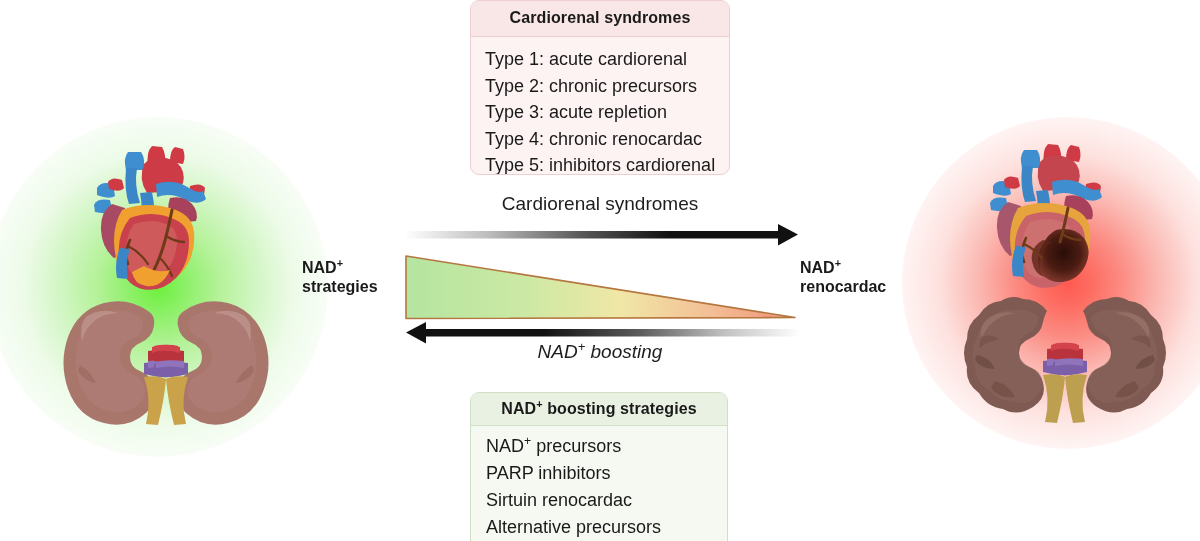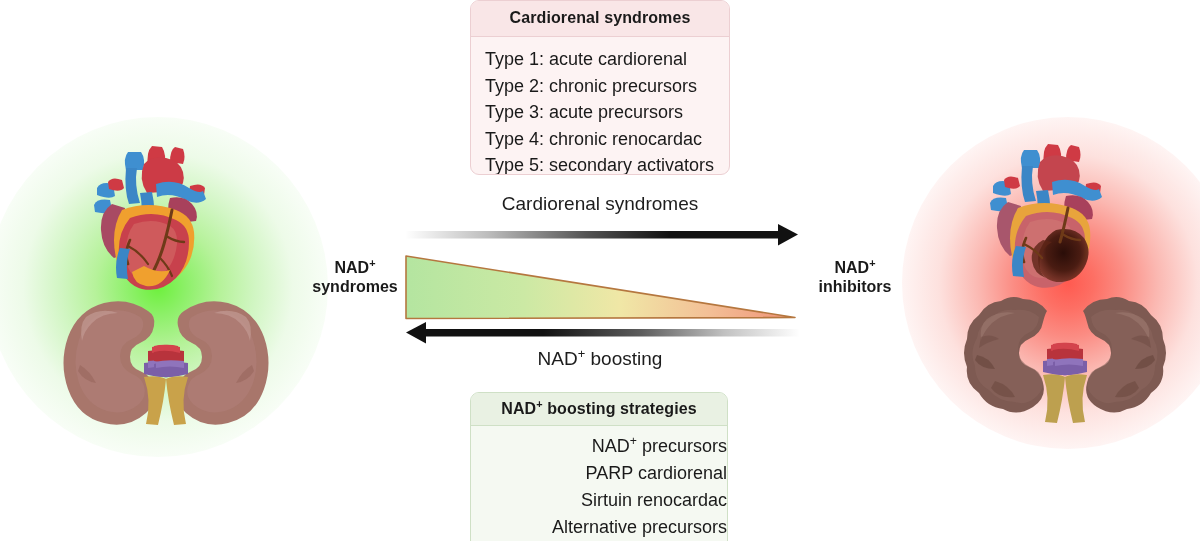--- a/index.html
+++ b/index.html
@@ -49,35 +49,35 @@
 
   .box-green{
     left:470px;top:392px;width:258px;height:172px;
     border:1.5px solid #cfe0c6;background:#f5f9f2;
   }
   .box-green .box-head{
     background:#e9f1e3;border-bottom:1.5px solid #cfe0c6;
     height:33px;line-height:32px;
   }
   .box-green .box-body{padding:11px 0 0 15px;}
-  .box-green .box-body .row{margin-bottom:9px;text-align:right;}
+  .box-green .box-body .row{margin-bottom:9px;}
 
   sup{font-size:.68em;vertical-align:super;line-height:0;}
 
   
   .axis-label{
     position:absolute;font-size:19px;color:#1d1d1d;
     text-align:center;width:420px;left:390px;white-space:nowrap;
   }
   .axis-label.top{top:193px;}
-  .axis-label.bottom{top:348px;}
+  .axis-label.bottom{top:341px;font-style:italic;}
 
   .side-label{
     position:absolute;font-weight:bold;font-size:16px;line-height:19px;
-    text-align:center;white-space:nowrap;
+    text-align:left;white-space:nowrap;
   }
   .side-label.left{left:302px;top:258px;width:106px;}
   .side-label.right{left:800px;top:258px;width:110px;}
 
   .arrow-wrap{position:absolute;left:380px;top:215px;width:440px;height:130px;}
 
   
   .organs{position:absolute;}
   .organs svg{display:block;}
 </style>
@@ -269,49 +269,49 @@
       <path d="M46 107 L26 117.6 L46 128.5 Z" fill="#111111"></path>
     </svg>
   </div>
 
   <div class="axis-label bottom">
     <span>NAD</span><sup>+</sup><span> boosting</span>
   </div>
 
   <div class="side-label left">
     <span>NAD</span><sup>+</sup><br>
-    <span>syndromes</span>
+    <span>strategies</span>
   </div>
 
   <div class="side-label right">
     <span>NAD</span><sup>+</sup><br>
-    <span>inhibitors</span>
+    <span>renocardac</span>
   </div>
 
   <div class="box box-red">
     <div class="box-head">Cardiorenal syndromes</div>
     <div class="box-body">
       <div class="row">Type 1: acute cardiorenal</div>
       <div class="row">Type 2: chronic precursors</div>
-      <div class="row">Type 3: acute precursors</div>
+      <div class="row">Type 3: acute repletion</div>
       <div class="row">Type 4: chronic renocardac</div>
-      <div class="row">Type 5: secondary activators</div>
+      <div class="row">Type 5: inhibitors cardiorenal</div>
     </div>
   </div>
 
   <div class="box box-green">
     <div class="box-head">
       <span>NAD</span><sup>+</sup><span> boosting strategies</span>
     </div>
     <div class="box-body">
       <div class="row">
         <span>NAD</span><sup>+</sup><span> precursors</span>
       </div>
       <div class="row">
-        <span>PARP cardiorenal</span>
+        <span>PARP inhibitors</span>
       </div>
       <div class="row">
         <span>Sirtuin renocardac</span>
       </div>
       <div class="row">
         <span>Alternative precursors</span>
       </div>
     </div>
   </div>
 

